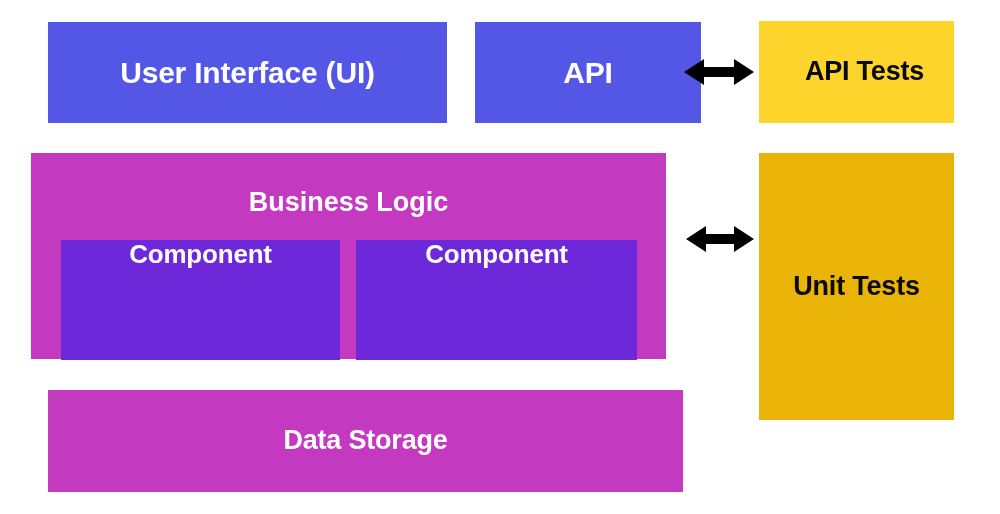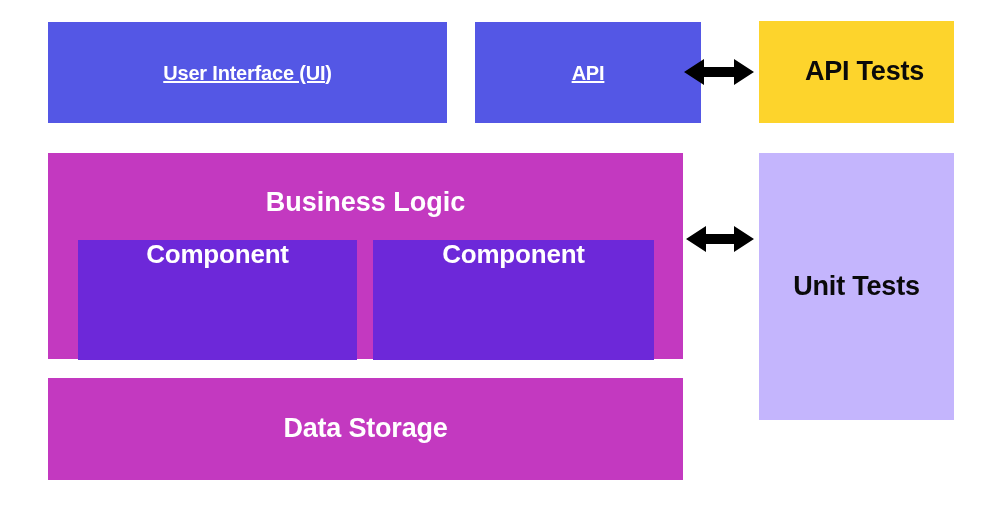--- a/index.html
+++ b/index.html
@@ -39,51 +39,50 @@
     width: 399px; height: 101px;
     background: #5457E5;
   }
   .box-api {
     left: 475px; top: 22px;
     width: 226px; height: 101px;
     background: #5457E5;
   }
   .box-ui .label, .box-api .label {
     color: #ffffff;
-    font-size: 20px;
-    text-decoration: underline;
+    font-size: 30px;
   }
 
   
   .box-api-tests {
     left: 759px; top: 21px;
     width: 195px; height: 102px;
     background: #FDD42C;
     padding-left: 16px;
   }
   .box-unit-tests {
     left: 759px; top: 153px;
     width: 195px; height: 267px;
-    background: #c4b5fd;
+    background: #eab308;
   }
   .box-api-tests .label, .box-unit-tests .label {
     color: #0a0a0a;
     font-size: 27px;
   }
 
   
   .box-business-logic {
-    left: 48px; top: 153px;
+    left: 31px; top: 153px;
     width: 635px; height: 206px;
     background: #C339C0;
     display: block;
     padding-left: 12px;
   }
   .box-data-storage {
-    left: 48px; top: 378px;
+    left: 48px; top: 390px;
     width: 635px; height: 102px;
     background: #C339C0;
   }
   .bl-title {
     position: absolute;
     left: 0; right: 0;
     top: 35px;
     text-align: center;
     color: #ffffff;
     font-size: 27px;

